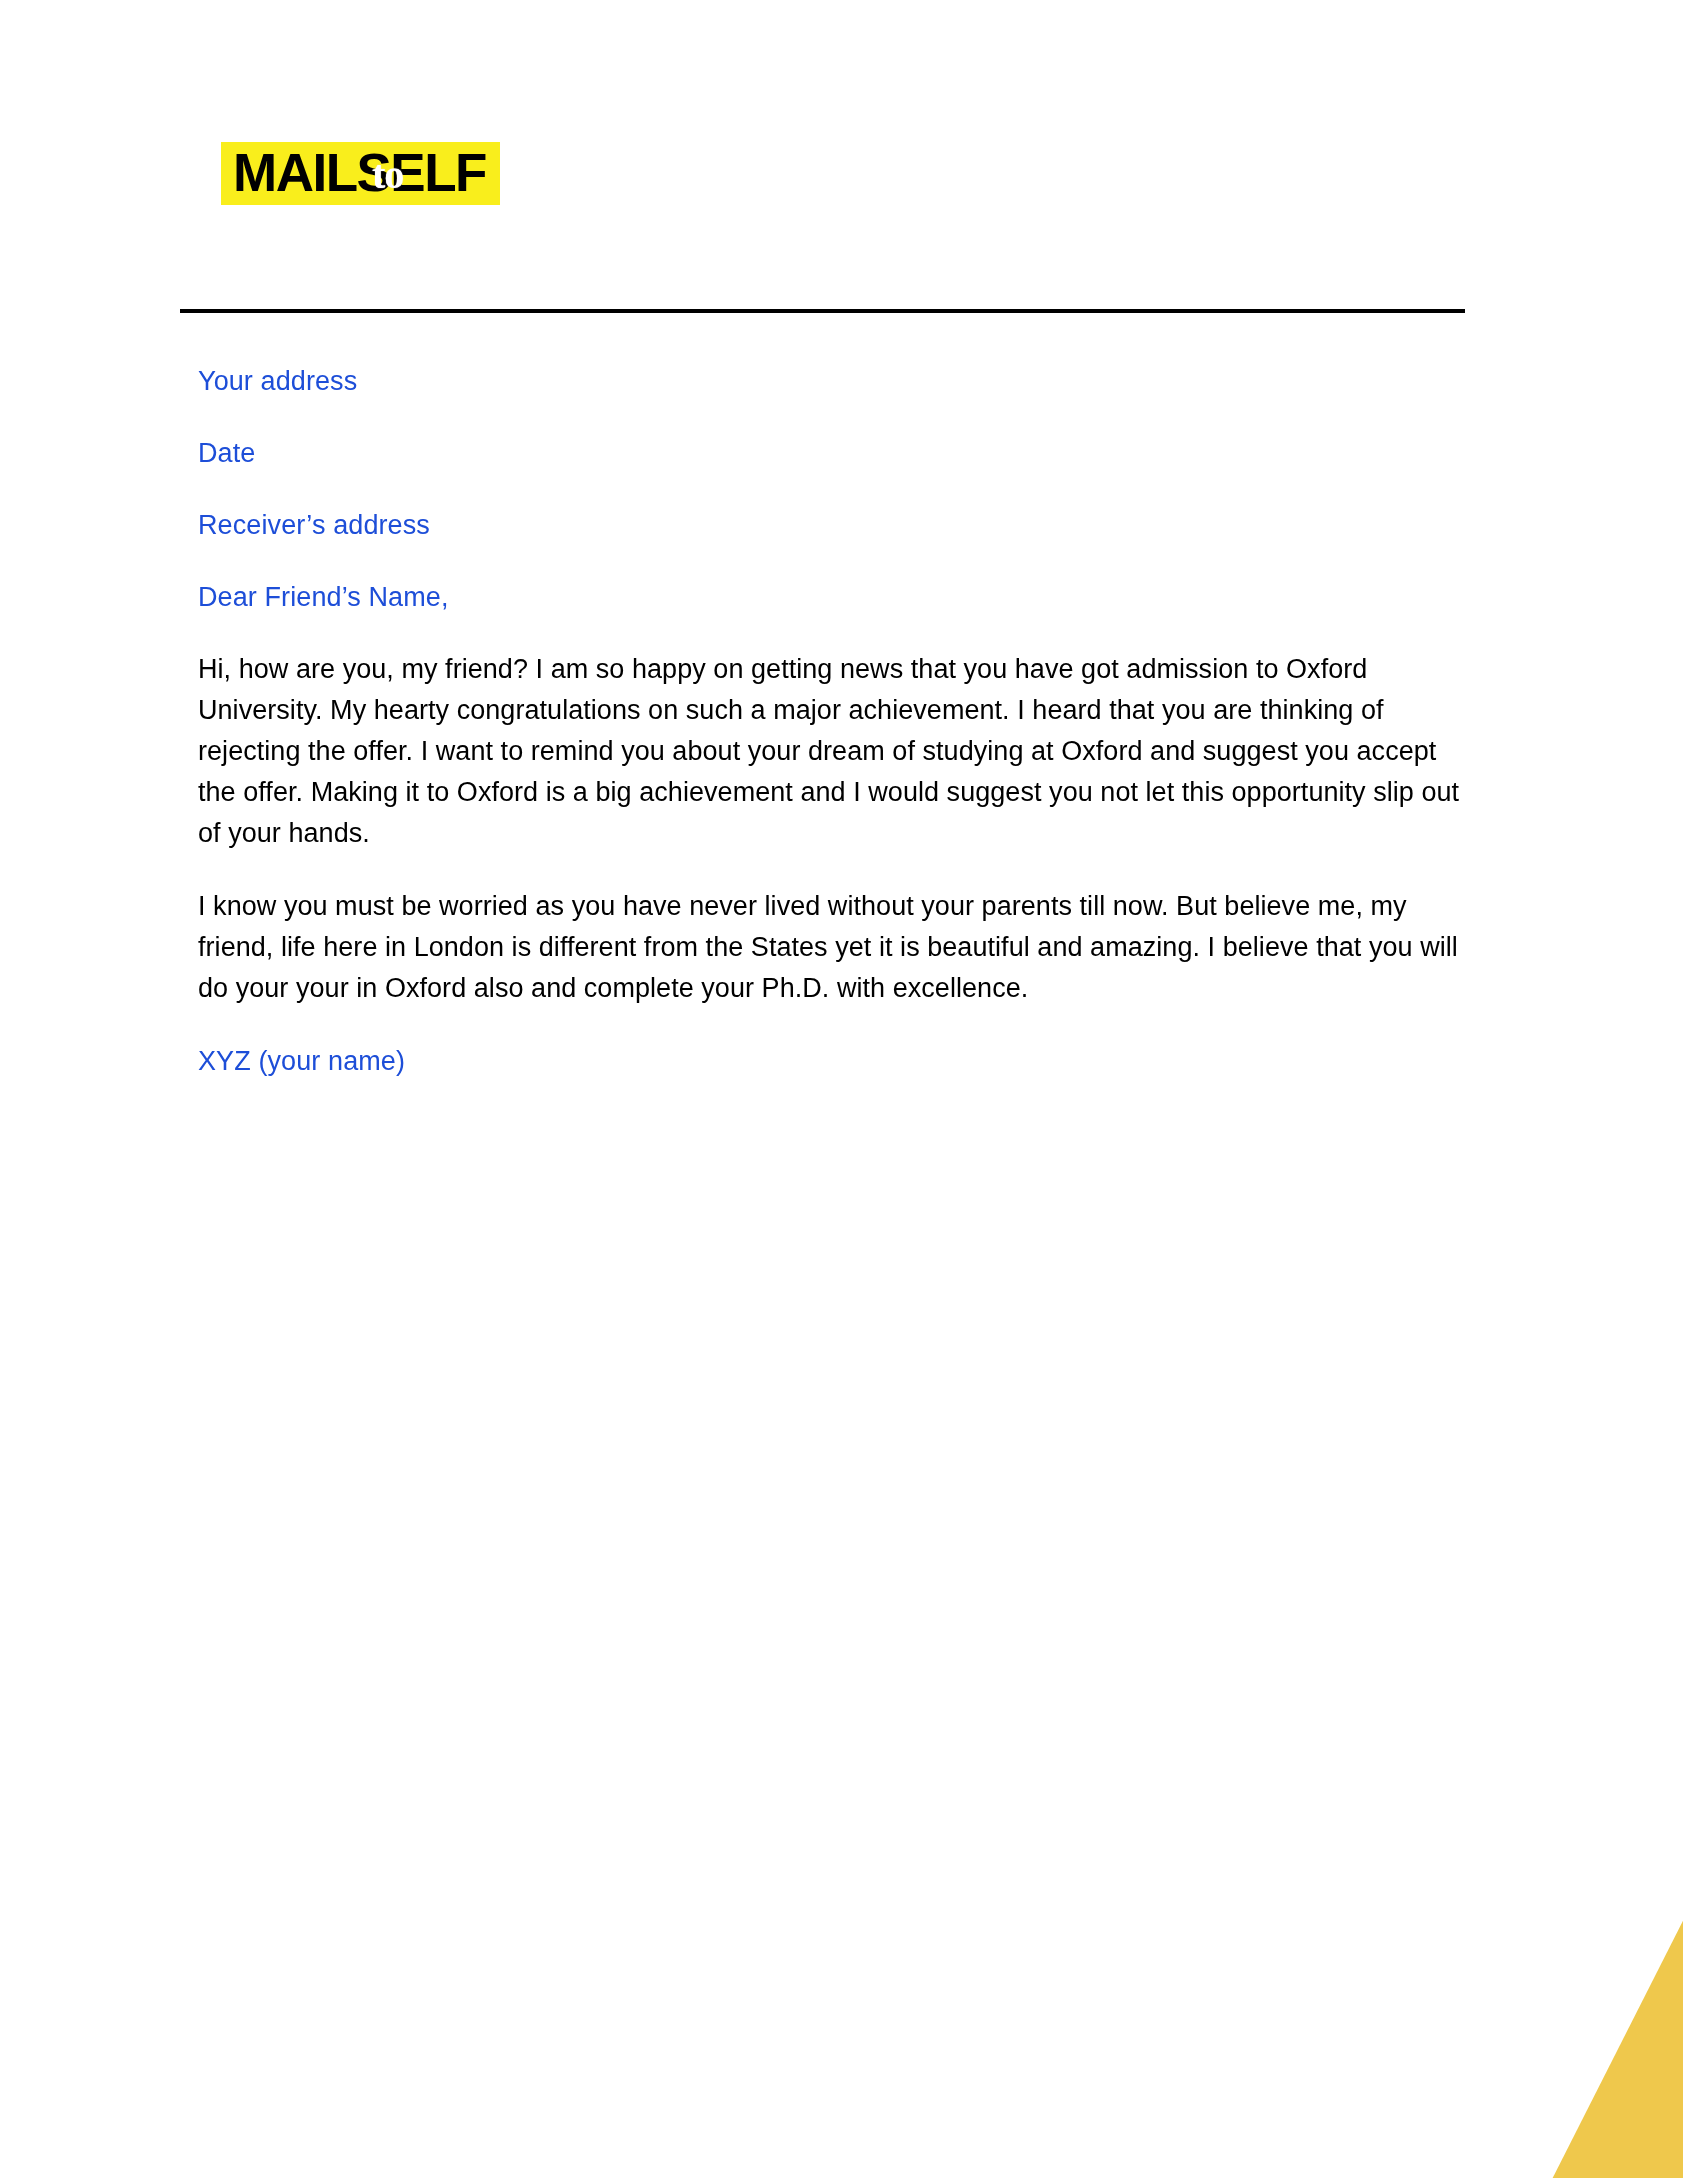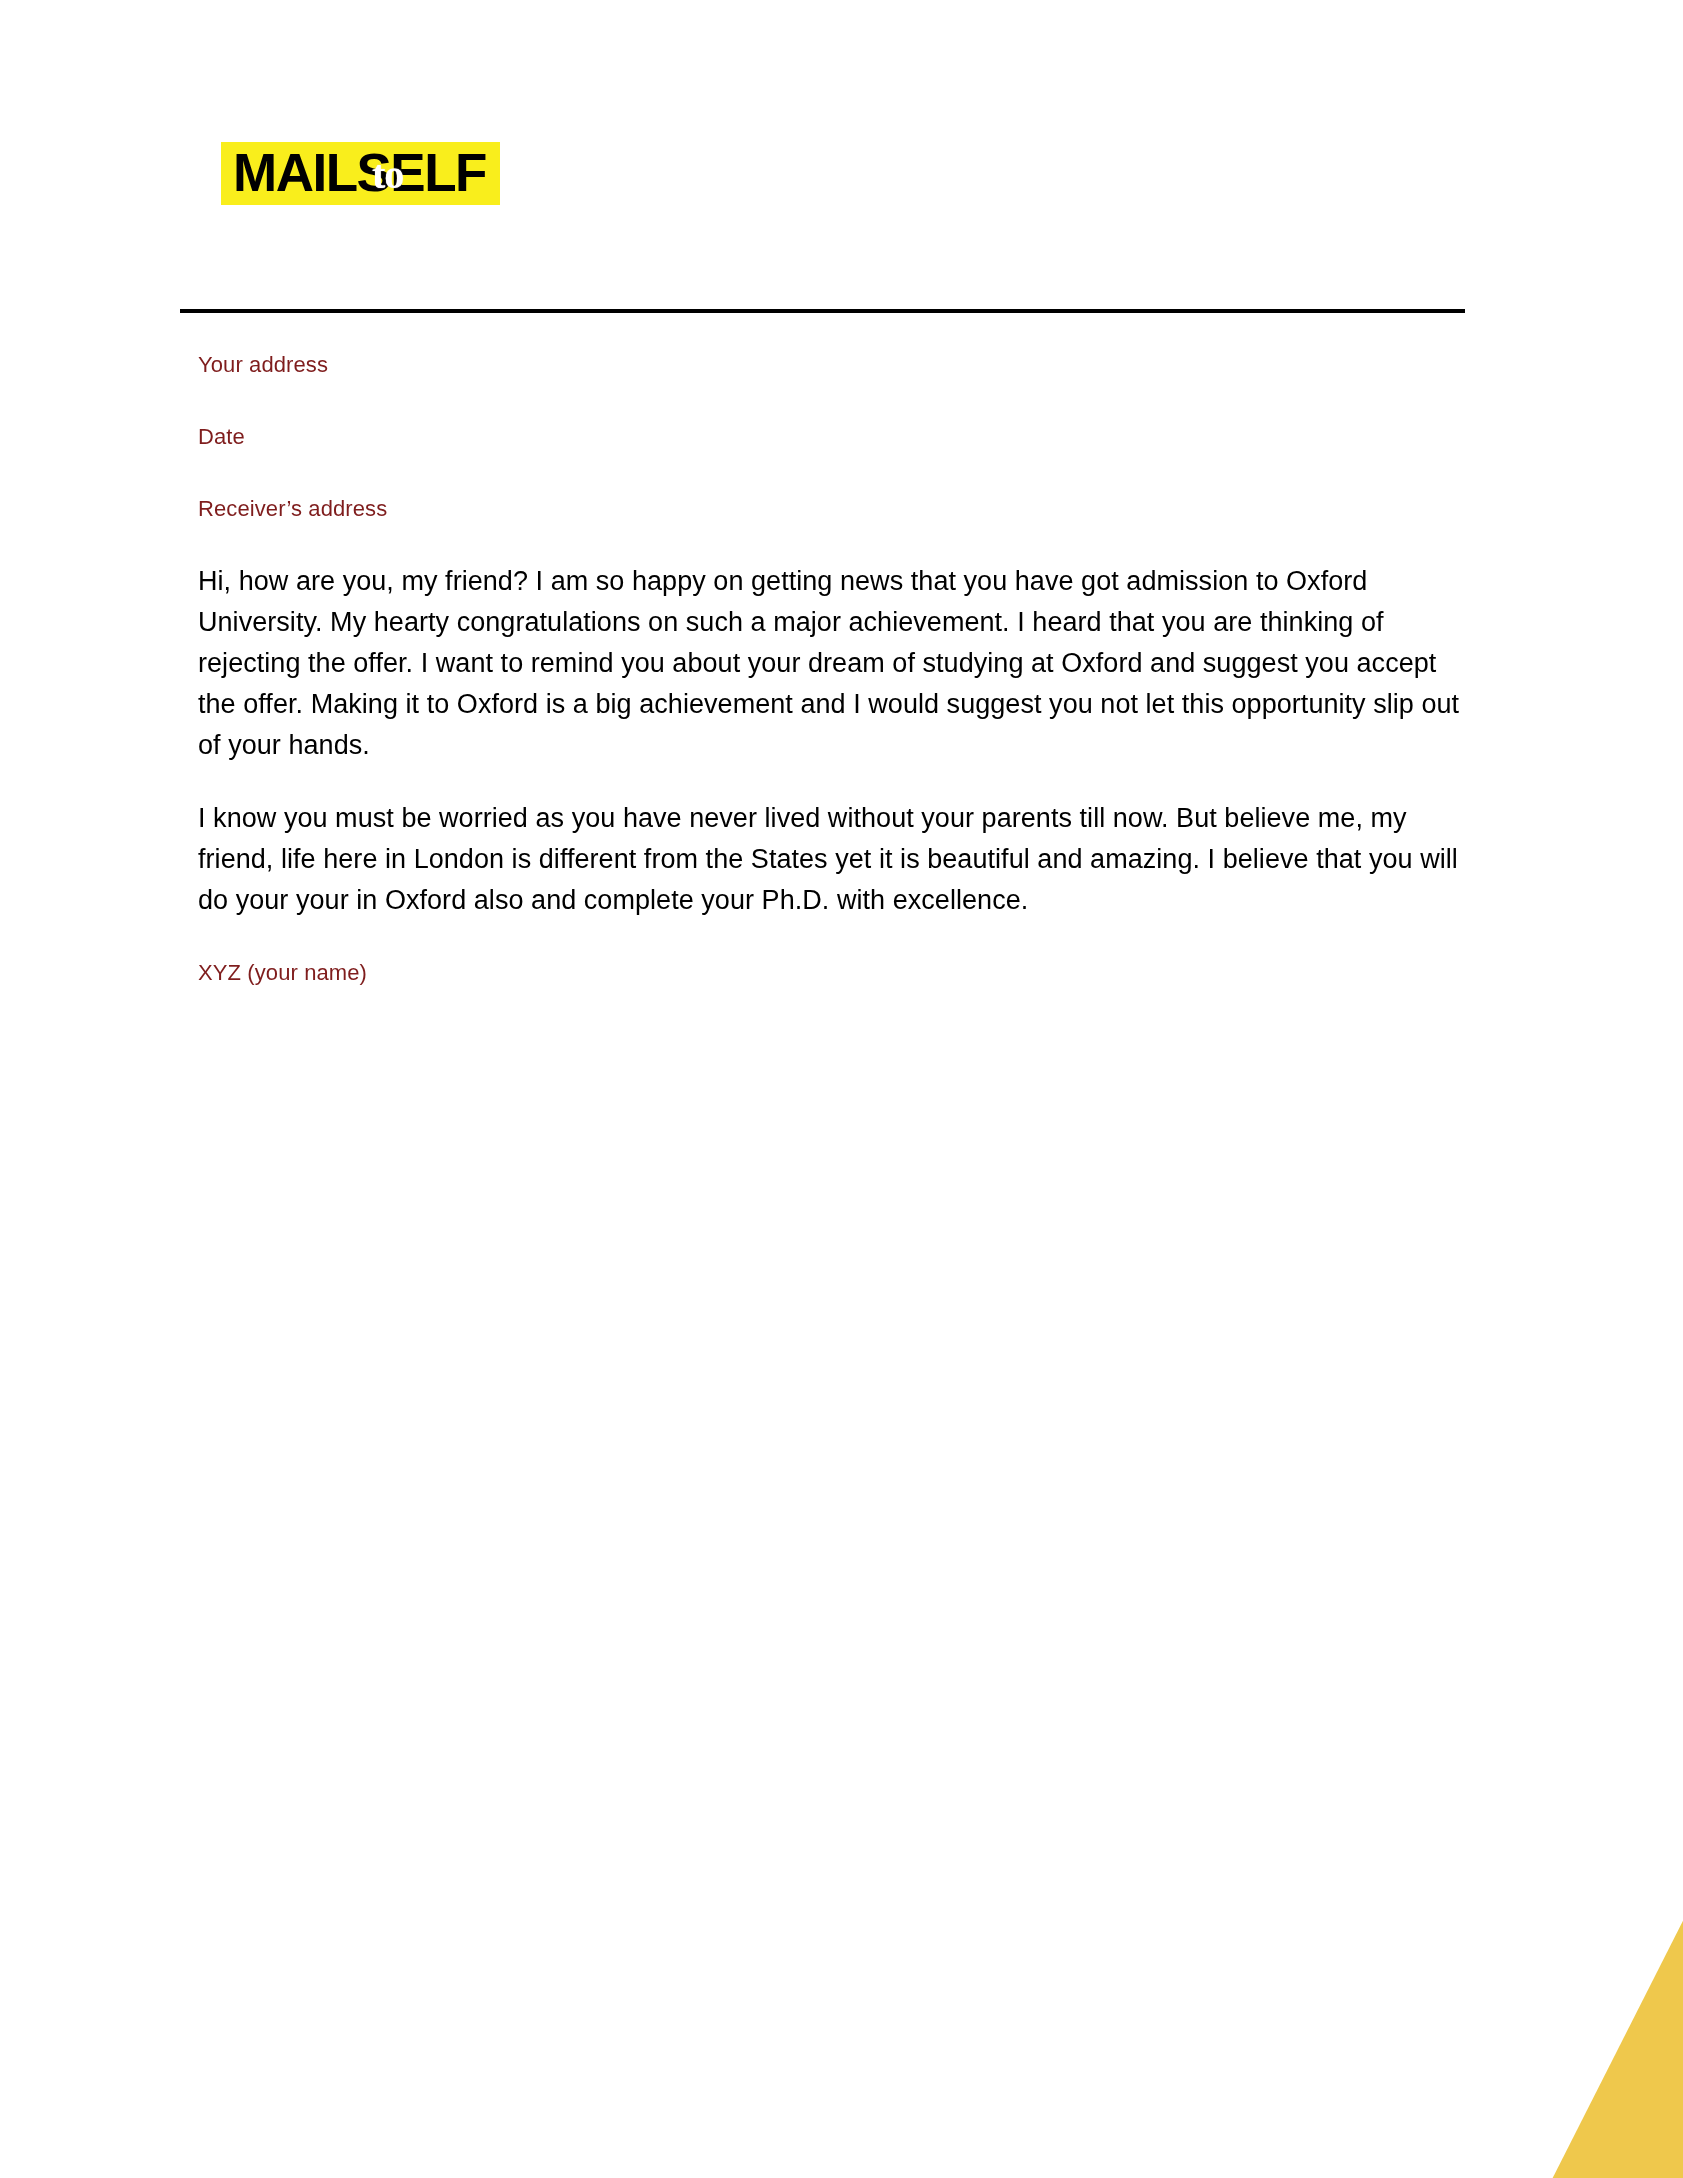--- a/index.html
+++ b/index.html
@@ -69,24 +69,24 @@
   }
 
   
   .letter {
     position: absolute;
     left: 198px;
     top: 345px;
     width: 1275px;
   }
   .line {
-    font-size: 22px;
+    font-size: 27px;
     line-height: 40px;
-    color: #7f1d1d;
-    margin: 0 0 32px 0;
+    color: #1d4ed8;
+    margin: 16px 0 32px 0;
     letter-spacing: 0.1px;
   }
   .para {
     font-size: 27px;
     line-height: 41px;
     color: #000000;
     margin: 0 0 32px 0;
     text-align: left;
     letter-spacing: 0.05px;
   }
@@ -151,20 +151,21 @@
   <div class="divider"></div>
 
   <div class="letter">
 
     <p class="line">Your address</p>
 
     <p class="line">Date</p>
 
     <p class="line">Receiver’s address</p>
 
+    <p class="line">Dear Friend’s Name,</p>
 
     <p class="para">Hi, how are you, my friend? I am so happy on getting news that you have got admission to Oxford University. My hearty congratulations on such a major achievement. I heard that you are thinking of rejecting the offer. I want to remind you about your dream of studying at Oxford and suggest you accept the offer. Making it to Oxford is a big achievement and I would suggest you not let this opportunity slip out of your hands.</p>
 
     <p class="para">I know you must be worried as you have never lived without your parents till now. But believe me, my friend, life here in London is different from the States yet it is beautiful and amazing. I believe that you will do your your in Oxford also and complete your Ph.D. with excellence.</p>
 
 
 
     <p class="line">XYZ (your name)</p>
 
   </div>

